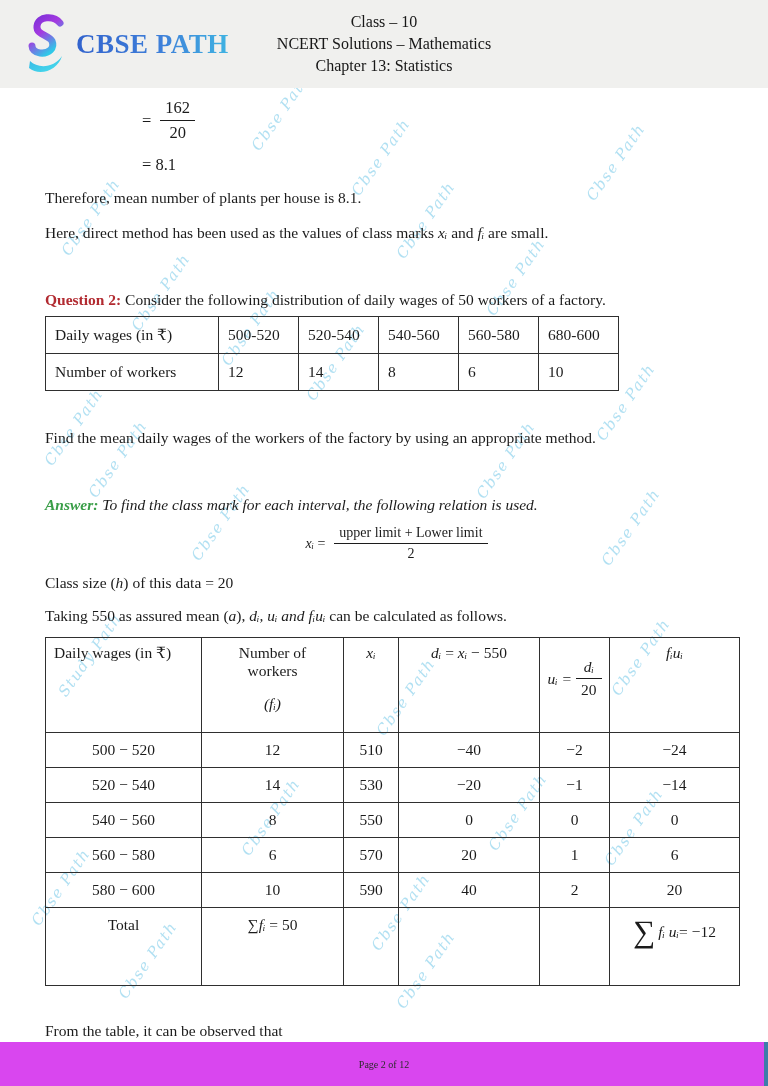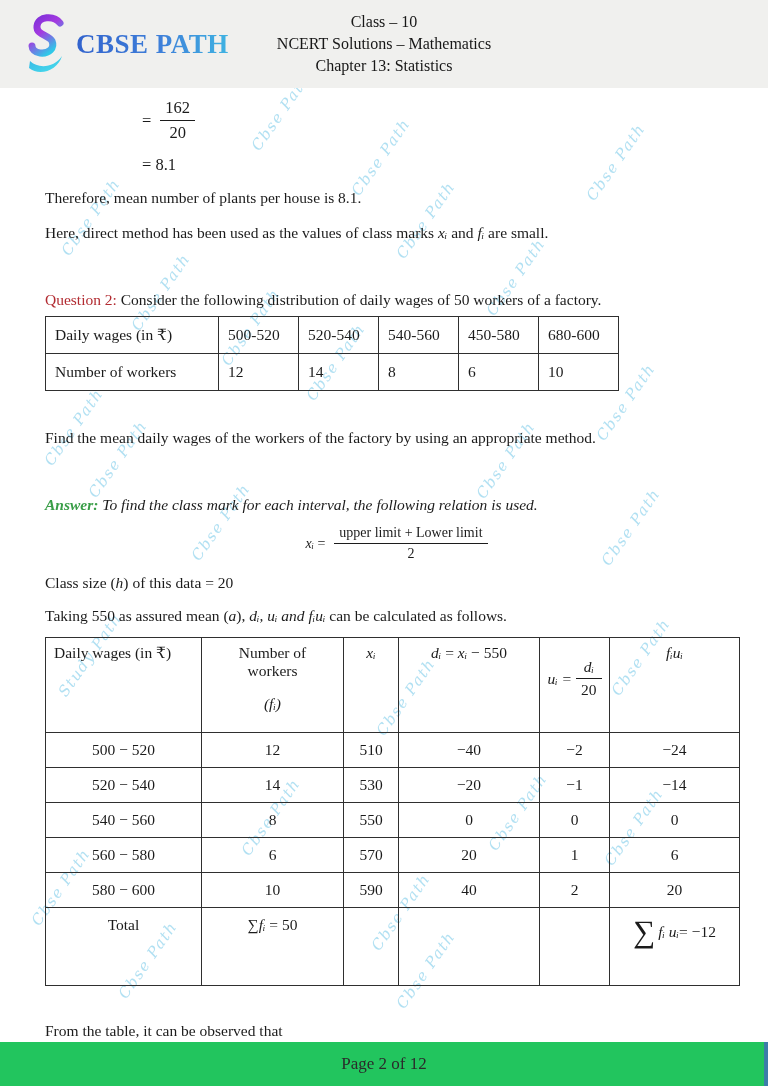--- a/index.html
+++ b/index.html
@@ -50,21 +50,21 @@
   
   .frac { display: inline-flex; flex-direction: column; vertical-align: middle; }
   .fr-num { padding: 0 5px 2px; text-align:center; }
   .fr-den { border-top: 1.6px solid #1c1c1c; padding: 2px 5px 0; align-self: stretch; text-align: center; }
   .eq1 { margin: 10px 0 0 97px; font-size: 16.5px; }
   .eq1-row { display: flex; align-items: center; gap: 9px; }
   .eq1-res { margin-top: 12px; }
   .p-therefore { margin-top: 14px; }
   .p-here { margin-top: 17px; }
   .p-q2 { margin-top: 49px; }
-  .q-label { font-weight: normal; color: #b22b31; }
+  .q-label { font-weight: bold; color: #b22b31; }
   .a-label { font-weight: bold; color: #3a9e48; }
   .p-find { margin-top: 38px; }
   .p-answer { margin-top: 49px; font-style: italic; }
   .formula { margin-top: 11px; display: flex; justify-content: center; align-items: center; gap: 9px; font-size: 14px; }
   .p-class { margin-top: 12px; }
   .p-taking { margin-top: 15px; }
   .p-observed { margin-top: 36px; }
   
   table { border-collapse: collapse; table-layout: fixed; }
   td, th { border: 1px solid #2f2f2f; font-weight: normal; }
@@ -92,26 +92,26 @@
     font-size: 15px;
     letter-spacing: 1.5px;
     color: rgba(113, 198, 232, 0.55);
     white-space: nowrap;
   }
   
   .ftr {
     position: absolute;
     left: 0; right: 0; bottom: 0;
     height: 44px;
-    background: #22c55e;
+    background: #d946ef;
     z-index: 2;
     display: flex;
     align-items: center;
     justify-content: center;
-    font-size: 17px;
+    font-size: 10px;
     color: #2b2b2b;
   }
   .ftr-strip { position: absolute; right: 0; top: 0; width: 4px; height: 100%; background: #3c7da9; }
   
   .logo-svg { width: 46px; height: 62px; display:block; }
 </style>
 </head>
 <body>
 
 <div class="page">
@@ -197,21 +197,21 @@
           <col style="width:80px">
           <col style="width:80px">
           <col style="width:80px">
         </colgroup>
       <tbody id="t1-body">
           <tr>
             <td>Daily wages (in ₹)</td>
             <td>500-520</td>
             <td>520-540</td>
             <td>540-560</td>
-            <td>450-580</td>
+            <td>560-580</td>
             <td>680-600</td>
           </tr>
           <tr>
             <td>Number of workers</td>
             <td>12</td>
             <td>14</td>
             <td>8</td>
             <td>6</td>
             <td>10</td>
           </tr>

